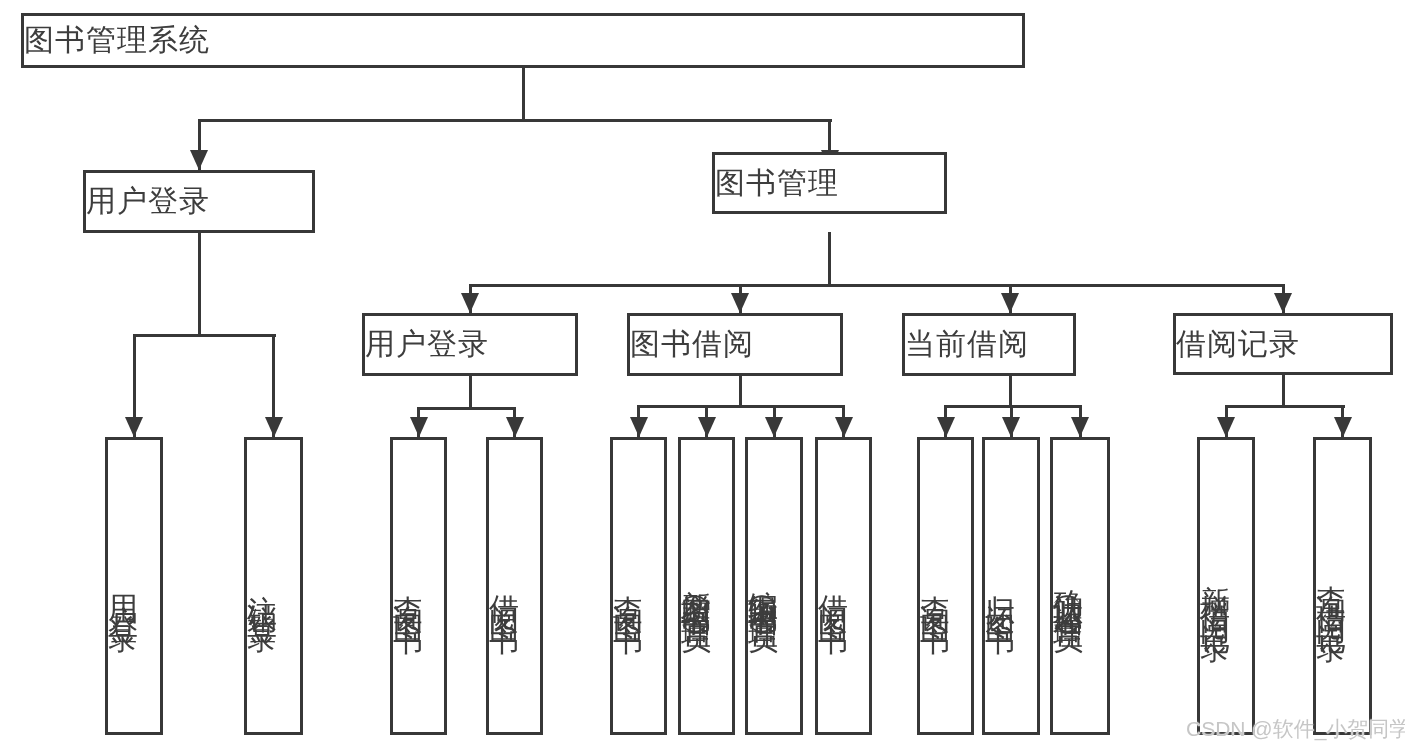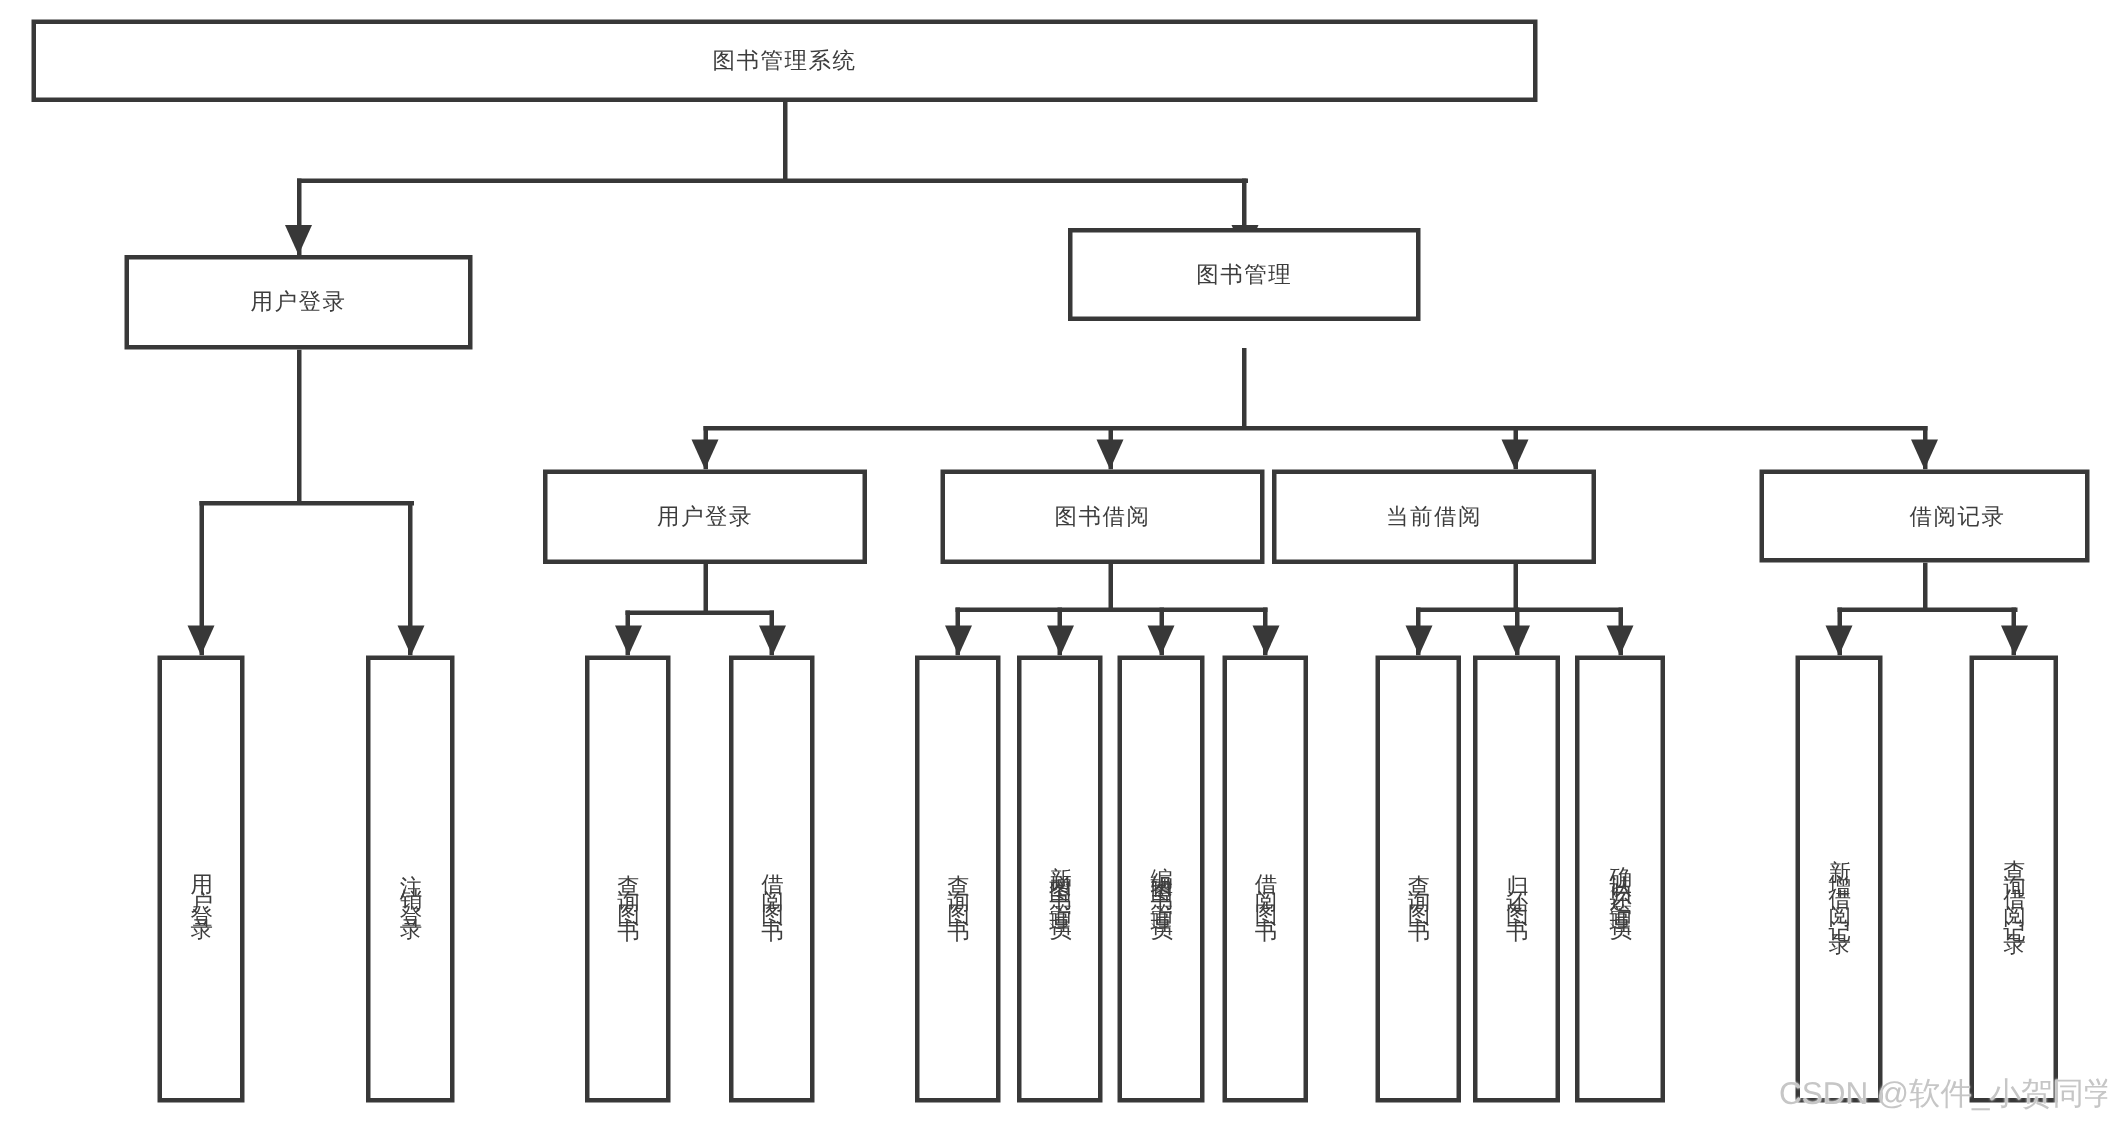--- a/index.html
+++ b/index.html
@@ -19,22 +19,22 @@
     font-family: "Liberation Sans", "DejaVu Sans", sans-serif;
     color: var(--text);
   }
   
   .node {
     position: absolute;
     background: var(--bg);
     border: 3px solid var(--line);
     display: flex;
     align-items: center;
-    justify-content: center;
-    font-size: 15px;
+    justify-content: flex-start;
+    font-size: 30px;
     letter-spacing: 1px;
     color: var(--text);
     z-index: 2;
   }
   .node.leaf span {
     writing-mode: vertical-rl;
     text-orientation: mixed;
     letter-spacing: 10px;
     line-height: 1.0;
     margin-bottom: -10px;
@@ -84,25 +84,25 @@
   </div>
 
   <div class="node" style="left:362px; top:313px; width:216px; height:63px;">
     <span>用户登录</span>
   </div>
 
   <div class="node" style="left:627px; top:313px; width:216px; height:63px;">
     <span>图书借阅</span>
   </div>
 
-  <div class="node" style="left:848px; top:313px; width:216px; height:63px;">
+  <div class="node" style="left:902px; top:313px; width:174px; height:63px;">
     <span>当前借阅</span>
   </div>
 
-  <div class="node" style="left:1173px; top:313px; width:220px; height:62px;padding-left:44px;">
+  <div class="node" style="left:1173px; top:313px; width:220px; height:62px;">
     <span>借阅记录</span>
   </div>
 
   <div class="node leaf" style="left:105px; top:437px; width:58px; height:298px;">
     <span>用户登录</span>
   </div>
   <div class="node leaf" style="left:244px; top:437px; width:59px; height:298px;">
     <span>注销登录</span>
   </div>
 

